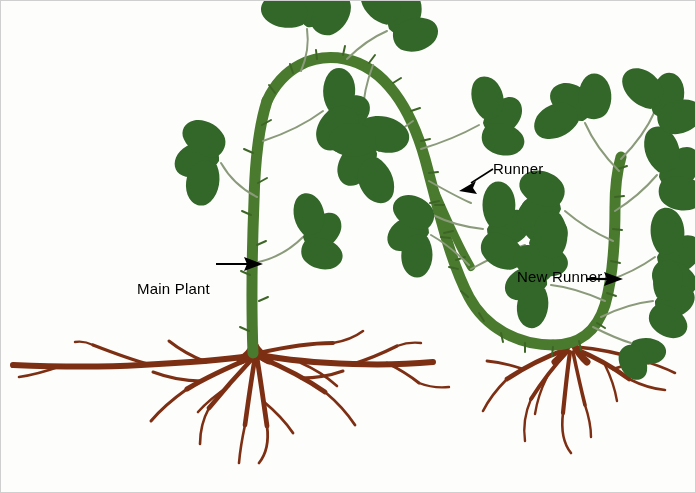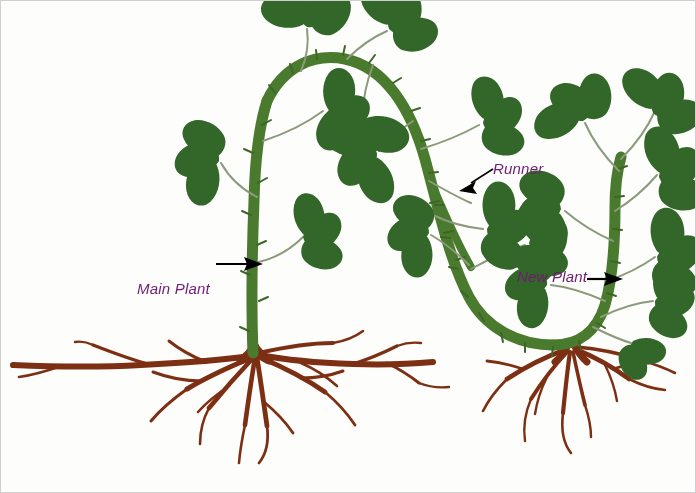--- a/index.html
+++ b/index.html
@@ -10,24 +10,23 @@
     background:#fdfdfb;
     border:1px solid #cfcfcf;
     box-sizing:border-box;
     overflow:hidden;
   }
   #scene{position:absolute;left:0;top:0;width:696px;height:493px;}
   .lbl{
     position:absolute;
     font-family:"Liberation Sans", sans-serif;
     font-size:15px;
-    color:#701a75;
+    color:#000000;
     white-space:nowrap;
     letter-spacing:.2px;
-    font-style:italic;
   }
   #lbl-main{left:136px;top:252px;margin-top:27px;}
   #lbl-runner{left:492px;top:159px;}
   #lbl-new{left:516px;top:267px;}
 </style>
 </head>
 <body>
 
 <div id="stage">
 
@@ -307,15 +306,15 @@
         <line x1="586" y1="278" x2="608" y2="278" stroke="#000" stroke-width="2.2"></line>
         <path d="M622,278 L603,271 L606,278 L603,285 Z" fill="#000"></path>
       </g>
     </g>
   </svg>
 
   <div class="lbl" id="lbl-main">Main Plant</div>
 
   <div class="lbl" id="lbl-runner">Runner</div>
 
-  <div class="lbl" id="lbl-new">New Plant</div>
+  <div class="lbl" id="lbl-new">New Runner</div>
 
 </div>
 
 </body></html>

